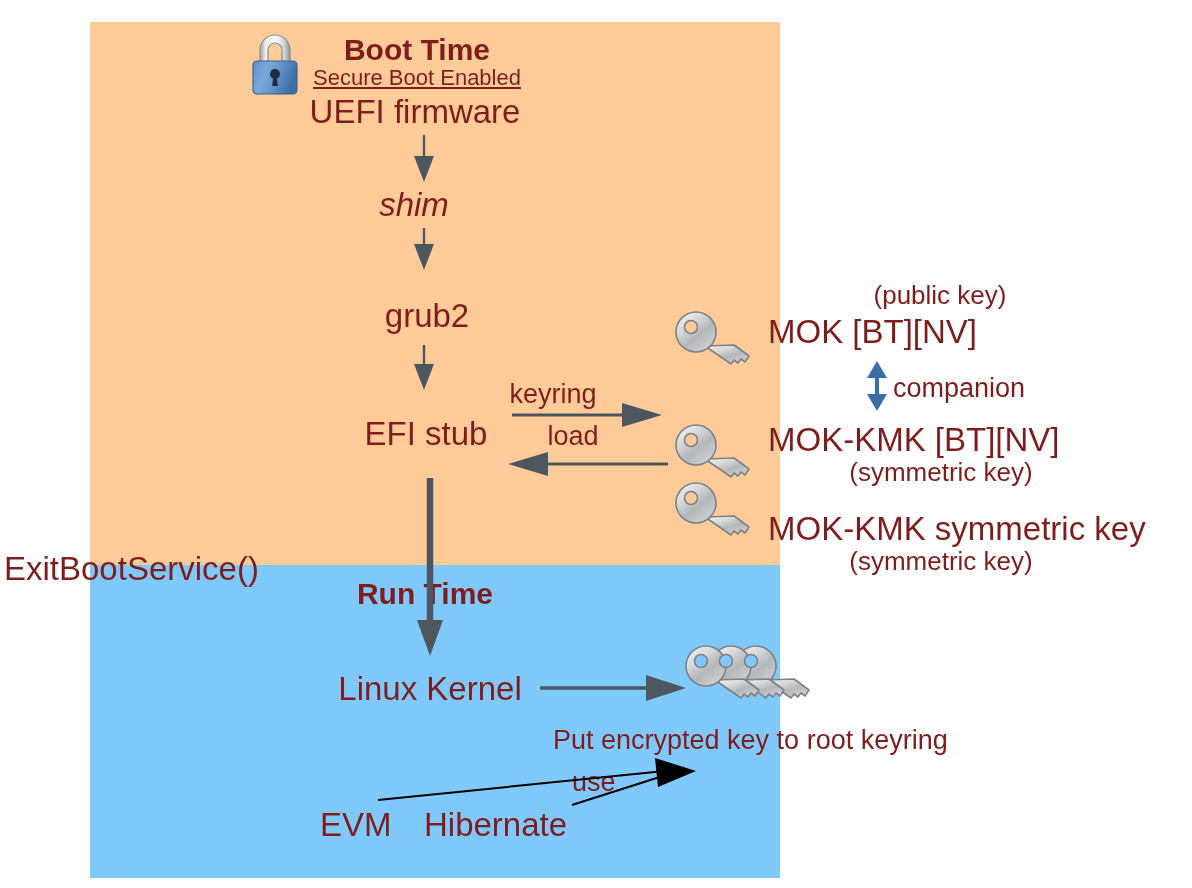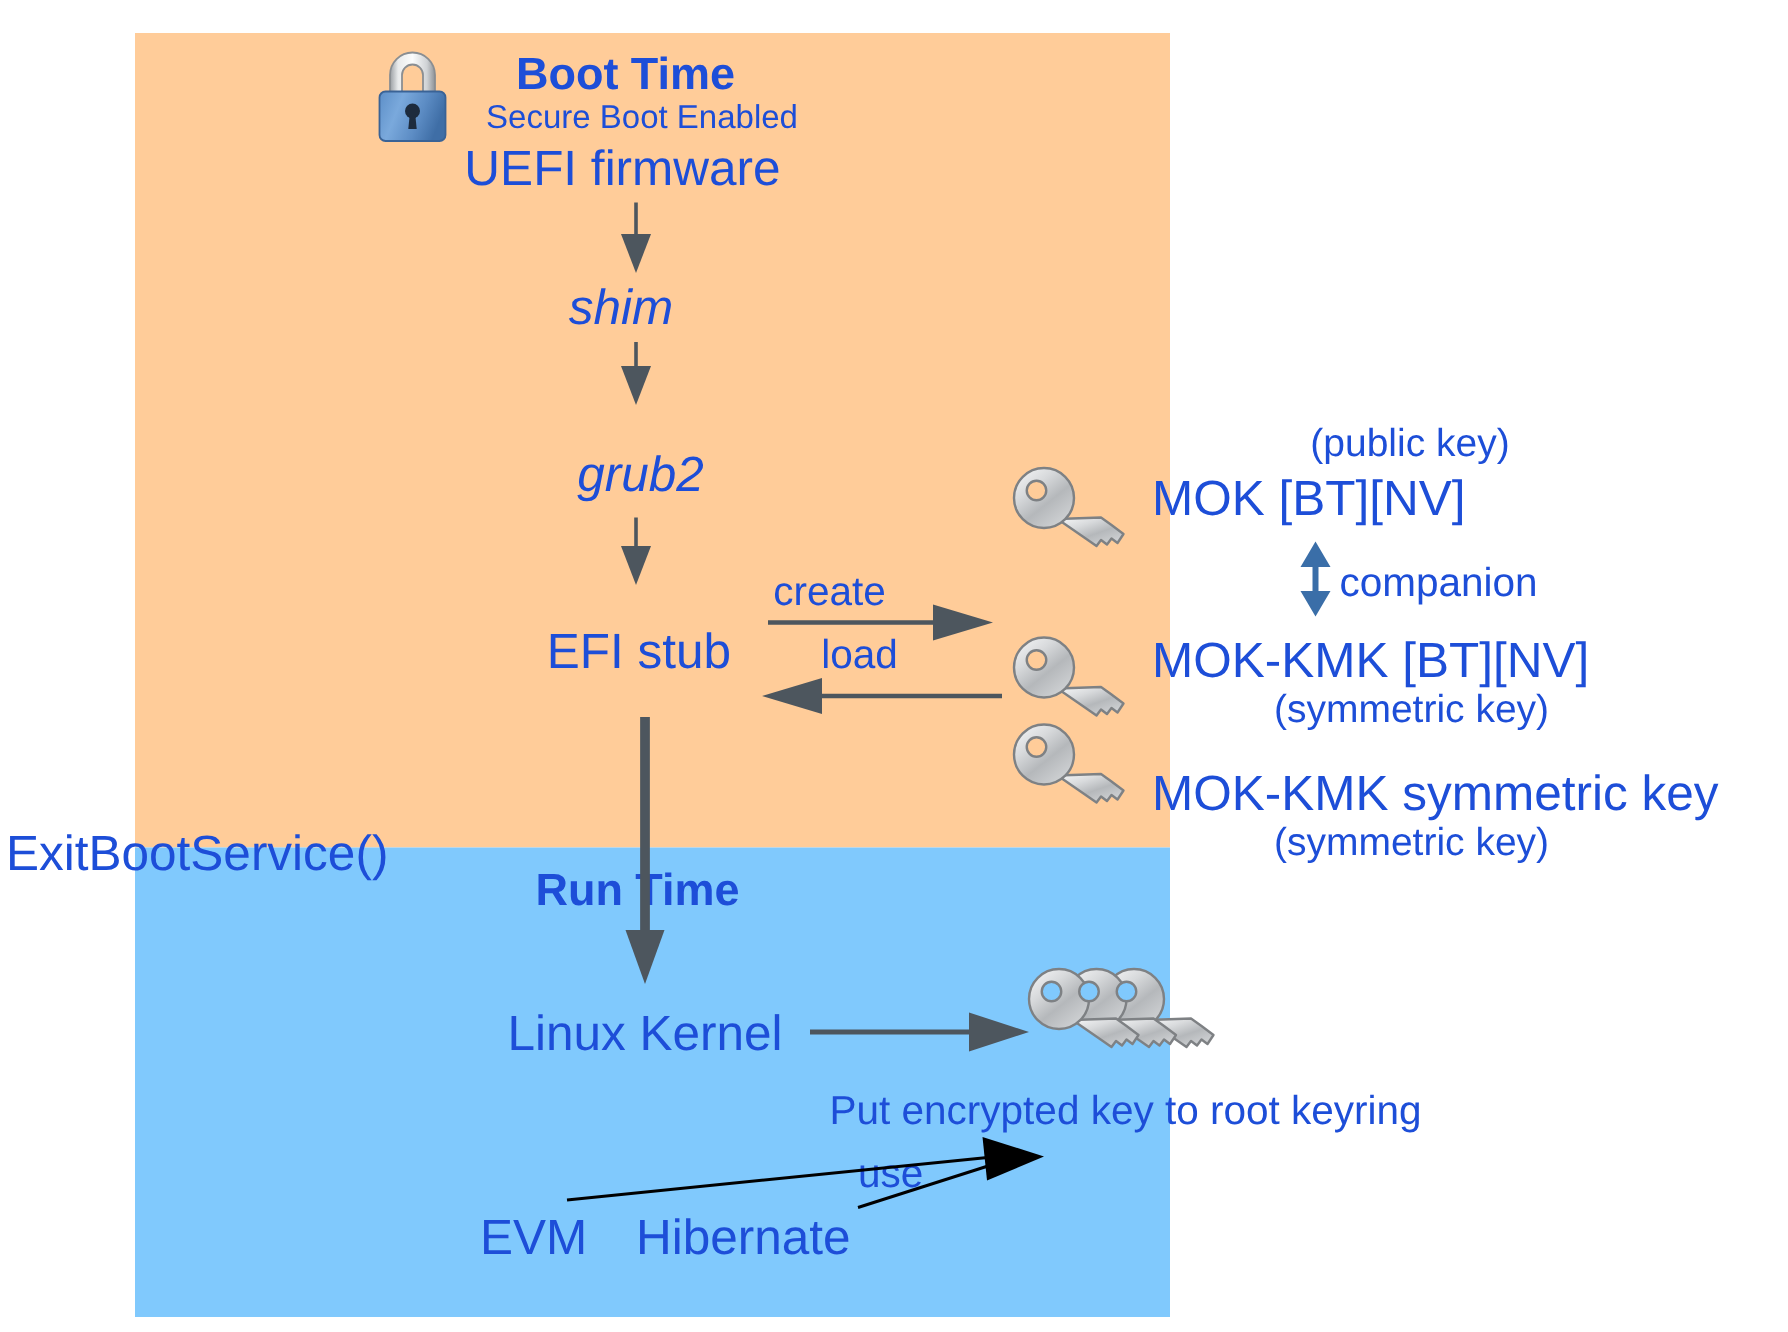--- a/index.html
+++ b/index.html
@@ -21,21 +21,21 @@
   #boot-panel {
     left: 90px; top: 22px; width: 690px; height: 543px;
     background: #ffcc99;
   }
   #run-panel {
     left: 90px; top: 565px; width: 690px; height: 313px;
     background: #80c9fd;
   }
   .lbl {
     position: absolute;
-    color: #1d4ed8;
+    color: #7f1d1d;
     white-space: nowrap;
     line-height: 1.05;
   }
   .t-title { font-size: 30px; font-weight: bold; }
   .t-sub   { font-size: 22px; }
   .t-node  { font-size: 33px; }
   .t-small { font-size: 26px; text-align: right; }
   .t-mid   { font-size: 27px; text-align: center; }
   .t-arrowlbl { font-size: 27px; }
   .center { transform: translateX(-50%); }
@@ -76,35 +76,35 @@
         </linearGradient>
       </defs>
       <path d="M14 34 L14 20 A15 15 0 0 1 44 20 L44 34 L36 34 L36 20 A7 7 0 0 0 22 20 L22 34 Z" fill="url(#shackleG)" stroke="#8a8e92" stroke-width="1.2"></path>
       <rect x="7" y="31" width="44" height="33" rx="4" ry="4" fill="url(#bodyG)" stroke="#3a6396" stroke-width="1.2"></rect>
       <circle cx="29" cy="44" r="5" fill="#1d2b3d"></circle>
       <path d="M27.2 46 L30.8 46 L31.8 56 L26.2 56 Z" fill="#1d2b3d"></path>
     </svg>
   </div>
 
   <div class="lbl t-title center" style="left:417px; top:34px;">Boot Time</div>
-  <div class="lbl t-sub center" style="left:428px; top:66px;">Secure Boot Enabled</div>
+  <div class="lbl t-sub center" style="left:417px; top:66px;text-decoration:underline;">Secure Boot Enabled</div>
 
   <div class="lbl t-node center" style="left:415px; top:95px;">UEFI firmware</div>
   <div class="lbl t-node center" style="left:414px; top:188px;font-style:italic;">shim</div>
-  <div class="lbl t-node center" style="left:427px; top:299px;font-style:italic;">grub2</div>
+  <div class="lbl t-node center" style="left:427px; top:299px;">grub2</div>
   <div class="lbl t-node center" style="left:426px; top:417px;">EFI stub</div>
 
   <div class="lbl t-title center" style="left:425px; top:578px;">Run Time</div>
   <div class="lbl t-node center" style="left:430px; top:672px;">Linux Kernel</div>
   <div class="lbl t-node" style="left:320px; top:808px;">EVM</div>
   <div class="lbl t-node" style="left:424px; top:808px;">Hibernate</div>
 
   <div class="lbl t-node" style="left:4px; top:552px;text-align:center;">ExitBootService()</div>
 
-  <div class="lbl t-arrowlbl center" style="left:553px; top:380px;">create</div>
+  <div class="lbl t-arrowlbl center" style="left:553px; top:380px;">keyring</div>
   <div class="lbl t-arrowlbl center" style="left:573px; top:422px;">load</div>
   <div class="lbl t-mid" style="left:893px; top:374px;">companion</div>
   <div class="lbl t-arrowlbl" style="left:572px; top:768px;">use</div>
 
   <div class="keyicon" style="left:672px; top:307px; width:84px; height:80px;">
     <svg width="84" height="80" viewBox="0 0 84 80">
       <defs>
         <linearGradient id="keyG1" x1="0.1" y1="0" x2="0.9" y2="1">
           <stop offset="0%" stop-color="#f4f5f6"></stop>
           <stop offset="30%" stop-color="#d8dadc"></stop>

